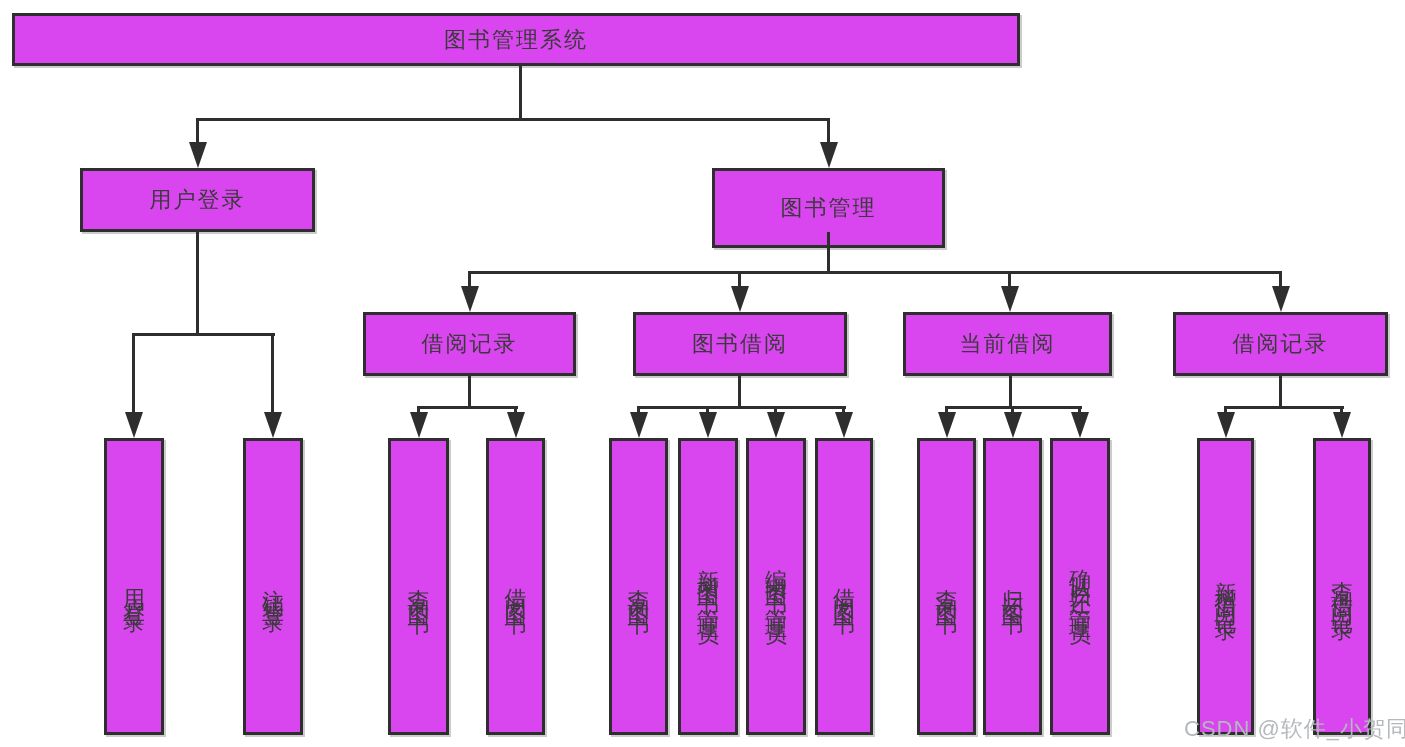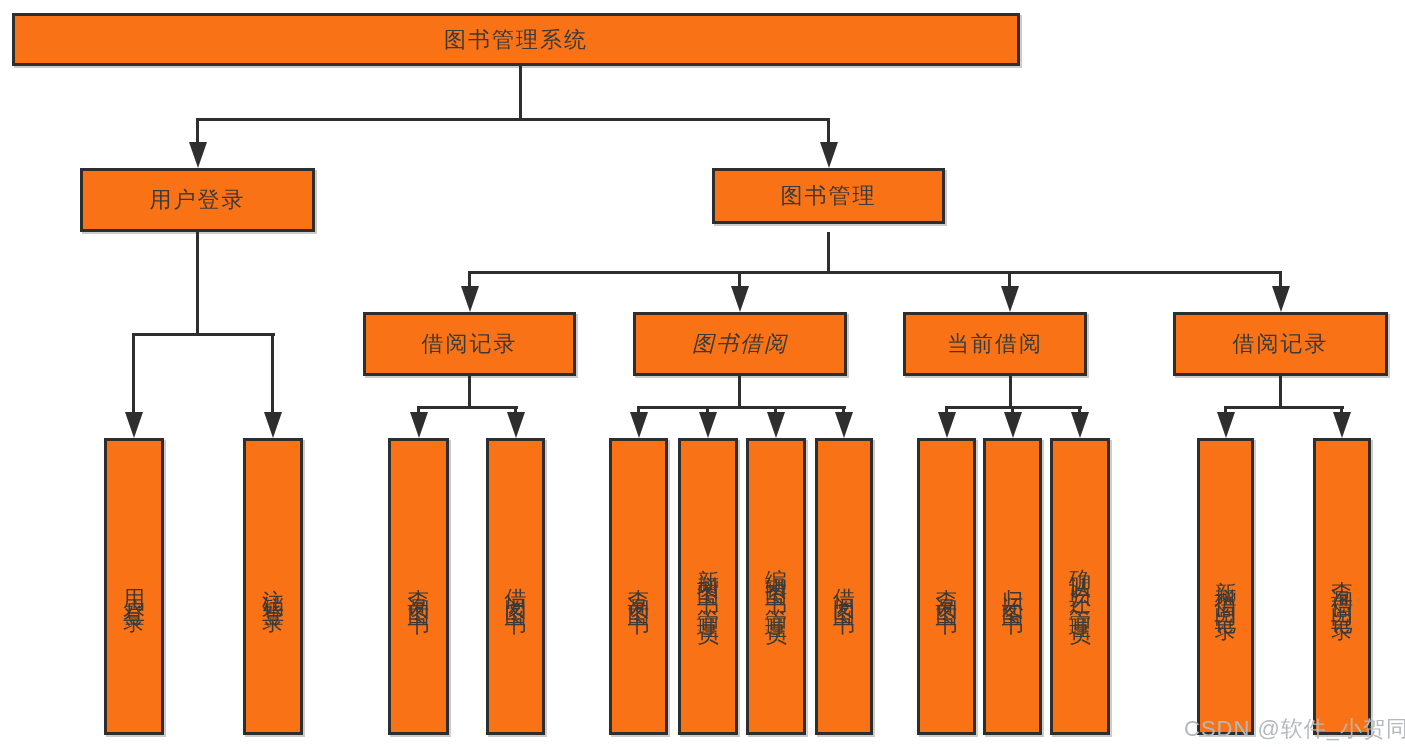--- a/index.html
+++ b/index.html
@@ -14,21 +14,21 @@
   .canvas{
     position:relative;
     width:1405px;height:747px;
     background:var(--background);
     font-family:"Liberation Sans", sans-serif;
     color:var(--text);
     overflow:hidden;
   }
   .node{
     position:absolute;
-    background:#f97316;
+    background:#d946ef;
     border:3px solid var(--line);
     box-shadow:2px 2px 0 var(--shadow);
     display:flex;align-items:center;justify-content:center;
     font-size:22px;
     letter-spacing:2px;
     text-align:center;
   }
   .vnode .vtext{
     writing-mode:vertical-rl;
     text-orientation:mixed;
@@ -67,21 +67,21 @@
   <div class="vline" style="left:519px;top:66px;height:55px;"></div>
   <div class="hline" style="left:197px;top:118px;width:633px;"></div>
   <div class="vline" style="left:196px;top:118px;height:26px;"></div>
   <div class="arrow" style="left:189px;top:142px;"></div>
   <div class="vline" style="left:827px;top:118px;height:26px;"></div>
   <div class="arrow" style="left:820px;top:142px;"></div>
 
   <div class="node" style="left:80px;top:168px;width:235px;height:64px;">
     <span>用户登录</span>
   </div>
-  <div class="node" style="left:712px;top:168px;width:233px;height:56px;">
+  <div class="node" style="left:712px;top:168px;width:233px;height:80px;">
     <span>图书管理</span>
   </div>
 
   <div class="vline" style="left:196px;top:232px;height:103px;"></div>
   <div class="hline" style="left:132px;top:333px;width:143px;"></div>
   <div class="vline" style="left:132px;top:333px;height:79px;"></div>
   <div class="arrow" style="left:125px;top:412px;"></div>
   <div class="vline" style="left:271px;top:333px;height:79px;"></div>
   <div class="arrow" style="left:264px;top:412px;"></div>
 
@@ -92,24 +92,24 @@
   <div class="vline" style="left:738px;top:271px;height:17px;"></div>
   <div class="arrow" style="left:731px;top:286px;"></div>
   <div class="vline" style="left:1008px;top:271px;height:17px;"></div>
   <div class="arrow" style="left:1001px;top:286px;"></div>
   <div class="vline" style="left:1279px;top:271px;height:17px;"></div>
   <div class="arrow" style="left:1272px;top:286px;"></div>
 
   <div class="node" style="left:363px;top:312px;width:213px;height:64px;">
     <span>借阅记录</span>
   </div>
-  <div class="node" style="left:633px;top:312px;width:214px;height:64px;font-style:italic;">
+  <div class="node" style="left:633px;top:312px;width:214px;height:64px;">
     <span>图书借阅</span>
   </div>
-  <div class="node" style="left:903px;top:312px;width:184px;height:64px;">
+  <div class="node" style="left:903px;top:312px;width:209px;height:64px;">
     <span>当前借阅</span>
   </div>
   <div class="node" style="left:1173px;top:312px;width:215px;height:64px;">
     <span>借阅记录</span>
   </div>
 
   <div class="vline" style="left:468px;top:376px;height:32px;"></div>
   <div class="hline" style="left:417px;top:406px;width:101px;"></div>
   <div class="vline" style="left:417px;top:406px;height:10px;"></div>
   <div class="arrow" style="left:410px;top:412px;"></div>

